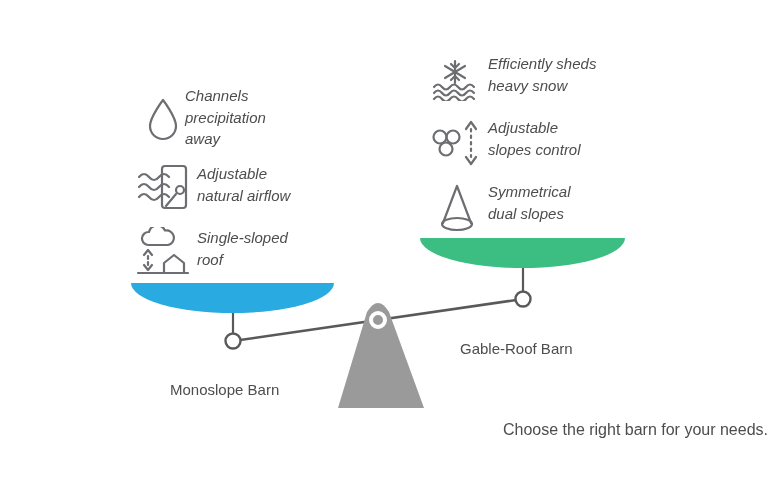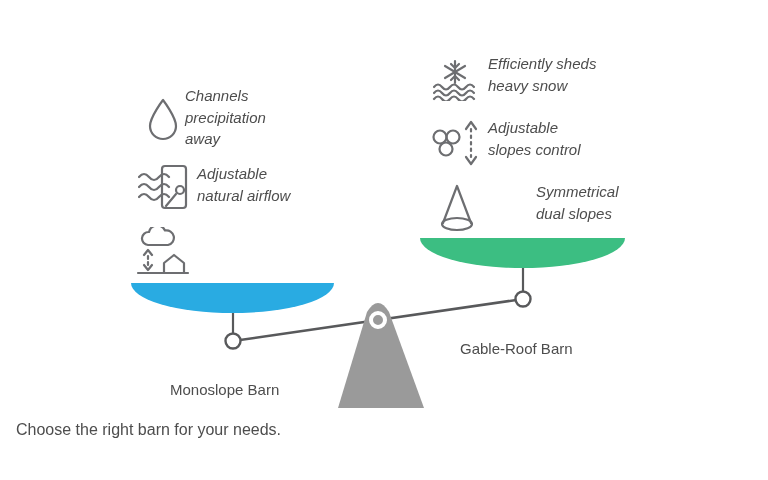--- a/index.html
+++ b/index.html
@@ -6,21 +6,21 @@
   #stage{
     position:relative;width:768px;height:480px;background:#fff;overflow:hidden;
     font-family:"Liberation Sans", sans-serif;color:#4d4d4d;
   }
   .abs{position:absolute;}
   .feature-label{
     font-size:15px;line-height:21.5px;white-space:pre-line;color:#4d4d4d;font-style:italic;
   }
   .icon svg *{fill:none;stroke-width:2.2;stroke-linecap:round;stroke-linejoin:round;}
   .pan-label{font-size:15px;color:#4d4d4d;white-space:nowrap;}
-  #caption{left:0;right:0;top:421px;text-align:left;font-size:16px;color:#4d4d4d;margin-left:16px;}
+  #caption{left:0;right:0;top:421px;text-align:right;font-size:16px;color:#4d4d4d;}
 </style>
 </head>
 <body>
 
 <div id="stage">
 
   <svg class="abs" style="left:0;top:0;" width="768" height="480" viewBox="0 0 768 480">
 
     <line x1="233" y1="341" x2="523" y2="299" stroke-width="2.5" stroke="#58595B"></line>
 
@@ -61,20 +61,22 @@
   <div class="abs icon" style="left:136px;top:227px;">
     <svg width="54" height="50" viewBox="0 0 54 50" stroke="#6D6E71">
       <path d="M12,18 A6.5,6.5 0 0 1 13,5 A8.5,8.5 0 0 1 29,3.5 A6.5,6.5 0 0 1 32,18 Z"></path>
       <path d="M12,29 V41" stroke-dasharray="3 3"></path>
       <path d="M8,28 L12,23 L16,28"></path>
       <path d="M8,38 L12,43 L16,38"></path>
       <path d="M28,46 V36 L38,28 L48,36 V46"></path>
       <path d="M2,46 H52"></path>
     </svg>
   </div>
+  <div class="abs feature-label" style="left:197px;top:227px;">Single-sloped
+roof</div>
 
   <div class="abs icon" style="left:432px;top:59px;">
     <svg width="46" height="42" viewBox="0 0 46 42" stroke="#6D6E71">
       <path d="M23,2 V24"></path>
       <path d="M13,7 L33,19"></path>
       <path d="M33,7 L13,19"></path>
       <path d="M19,5 L23,9 L27,5"></path>
       <path d="M19,21 L23,17 L27,21"></path>
       <path d="M2,28 q4,-5 8,0 t8,0 t8,0 t8,0 t8,0"></path>
       <path d="M2,34 q4,-5 8,0 t8,0 t8,0 t8,0 t8,0"></path>
@@ -96,21 +98,21 @@
   </div>
   <div class="abs feature-label" style="left:488px;top:117px;">Adjustable
 slopes control</div>
 
   <div class="abs icon" style="left:439px;top:182px;">
     <svg width="36" height="50" viewBox="0 0 36 50" stroke="#6D6E71">
       <path d="M4,41 L18,4 L32,41"></path>
       <ellipse cx="18" cy="42" rx="15" ry="6"></ellipse>
     </svg>
   </div>
-  <div class="abs feature-label" style="left:488px;top:181px;margin-left:48px;">Symmetrical
+  <div class="abs feature-label" style="left:488px;top:181px;">Symmetrical
 dual slopes</div>
 
   <div class="abs pan-label" style="left:460px;top:340px;">Gable-Roof Barn</div>
 
   <div class="abs pan-label" style="left:170px;top:381px;">Monoslope Barn</div>
 
   <div class="abs" id="caption">Choose the right barn for your needs.</div>
 </div>
 
 </body></html>

